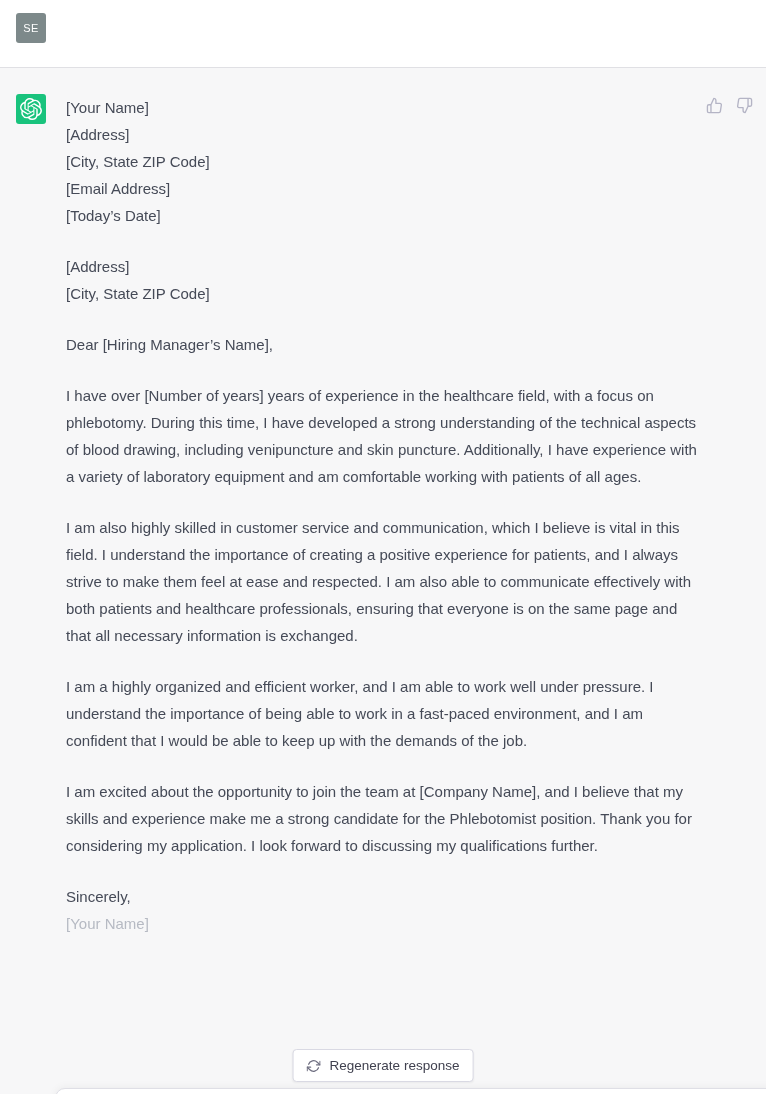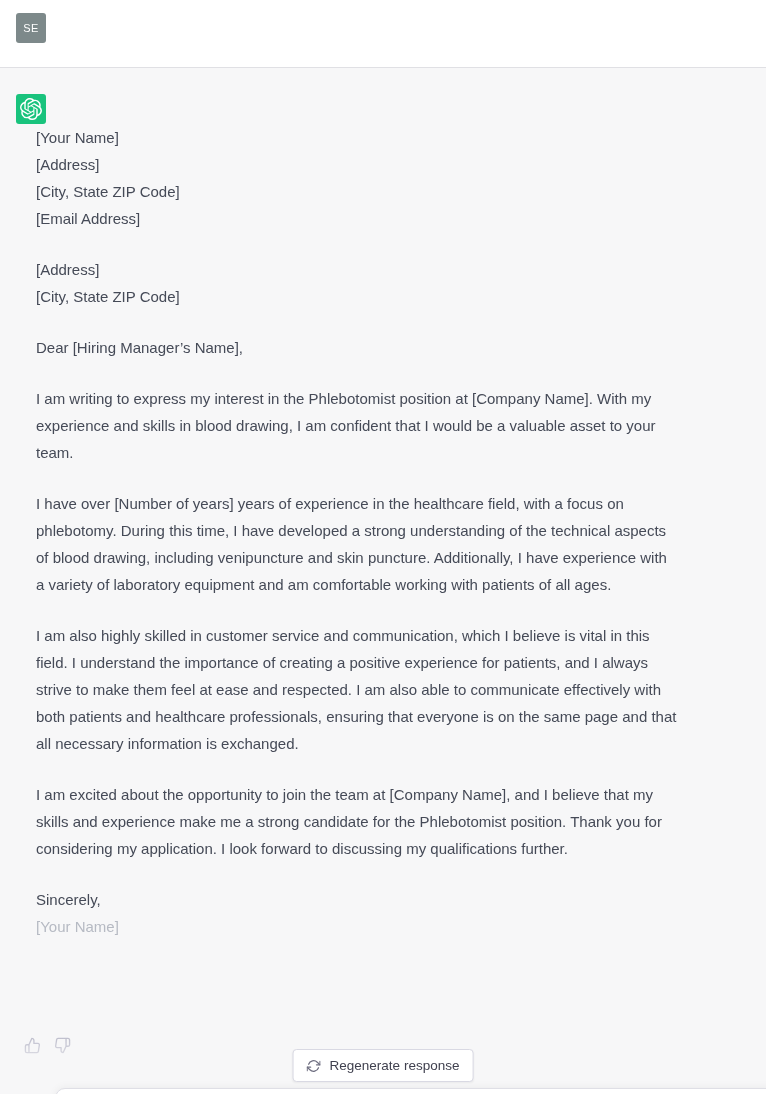--- a/index.html
+++ b/index.html
@@ -5,21 +5,21 @@
   * { margin: 0; padding: 0; box-sizing: border-box; }
   html, body { background: #ffffff; }
   body {
     width: 766px; height: 1094px;
     font-family: "Liberation Sans", "DejaVu Sans", sans-serif;
     overflow: hidden; position: relative;
   }
   .screen { position: relative; width: 766px; height: 1094px; overflow: hidden; background: #ffffff; }
 
   
-  .msg-row { display: flex; align-items: flex-start; flex-direction: column; }
+  .msg-row { display: flex; align-items: flex-start; }
   .msg-row.user {
     background: #ffffff;
     padding: 13px 16px 18px 16px;
     min-height: 67px;
   }
   .msg-row.assistant {
     background: #f7f7f8;
     border-top: 1px solid #e0e0e4;
     padding: 26px 10px 40px 16px;
     min-height: 1027px;
@@ -106,32 +106,33 @@
           </svg>
       </span>
     </div>
 
     <div class="msg-body">
       <div class="line-block">
         <span class="addr-line">[Your Name]</span>
         <span class="addr-line">[Address]</span>
         <span class="addr-line">[City, State ZIP Code]</span>
         <span class="addr-line">[Email Address]</span>
+        <span class="addr-line">[Today’s Date]</span>
       </div>
 
       <div class="line-block">
         <span class="addr-line">[Address]</span>
         <span class="addr-line">[City, State ZIP Code]</span>
       </div>
 
       <div class="salutation">Dear [Hiring Manager’s Name],</div>
 
-      <div class="para">I am writing to express my interest in the Phlebotomist position at [Company Name]. With my experience and skills in blood drawing, I am confident that I would be a valuable asset to your team.</div>
       <div class="para">I have over [Number of years] years of experience in the healthcare field, with a focus on phlebotomy. During this time, I have developed a strong understanding of the technical aspects of blood drawing, including venipuncture and skin puncture. Additionally, I have experience with a variety of laboratory equipment and am comfortable working with patients of all ages.</div>
       <div class="para">I am also highly skilled in customer service and communication, which I believe is vital in this field. I understand the importance of creating a positive experience for patients, and I always strive to make them feel at ease and respected. I am also able to communicate effectively with both patients and healthcare professionals, ensuring that everyone is on the same page and that all necessary information is exchanged.</div>
+      <div class="para">I am a highly organized and efficient worker, and I am able to work well under pressure. I understand the importance of being able to work in a fast-paced environment, and I am confident that I would be able to keep up with the demands of the job.</div>
       <div class="para">I am excited about the opportunity to join the team at [Company Name], and I believe that my skills and experience make me a strong candidate for the Phlebotomist position. Thank you for considering my application. I look forward to discussing my qualifications further.</div>
 
       <div class="closing-block">
         <span class="addr-line">Sincerely,</span>
         <span class="addr-line sig-line">[Your Name]</span>
       </div>
     </div>
 
     <div class="actions">
       <button class="icon-btn" aria-label="Good response">

